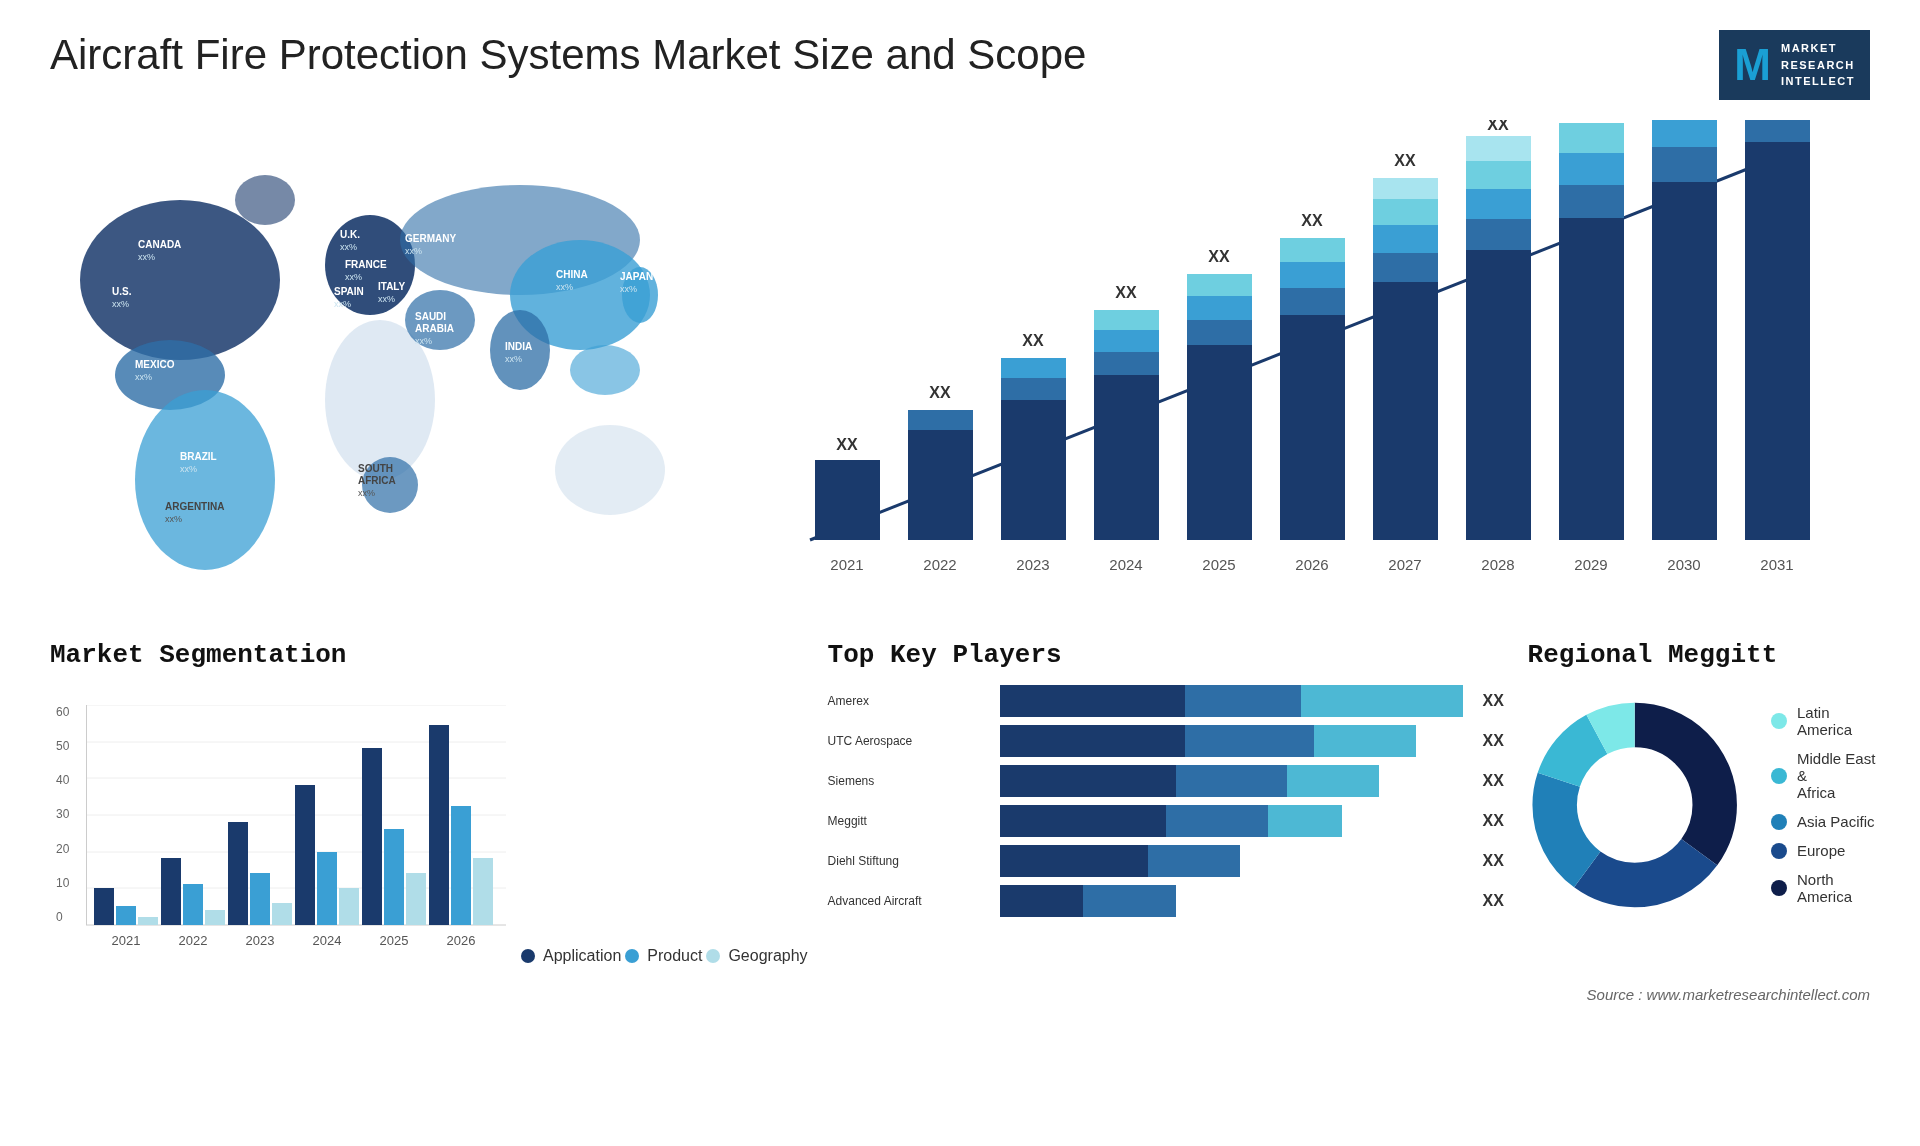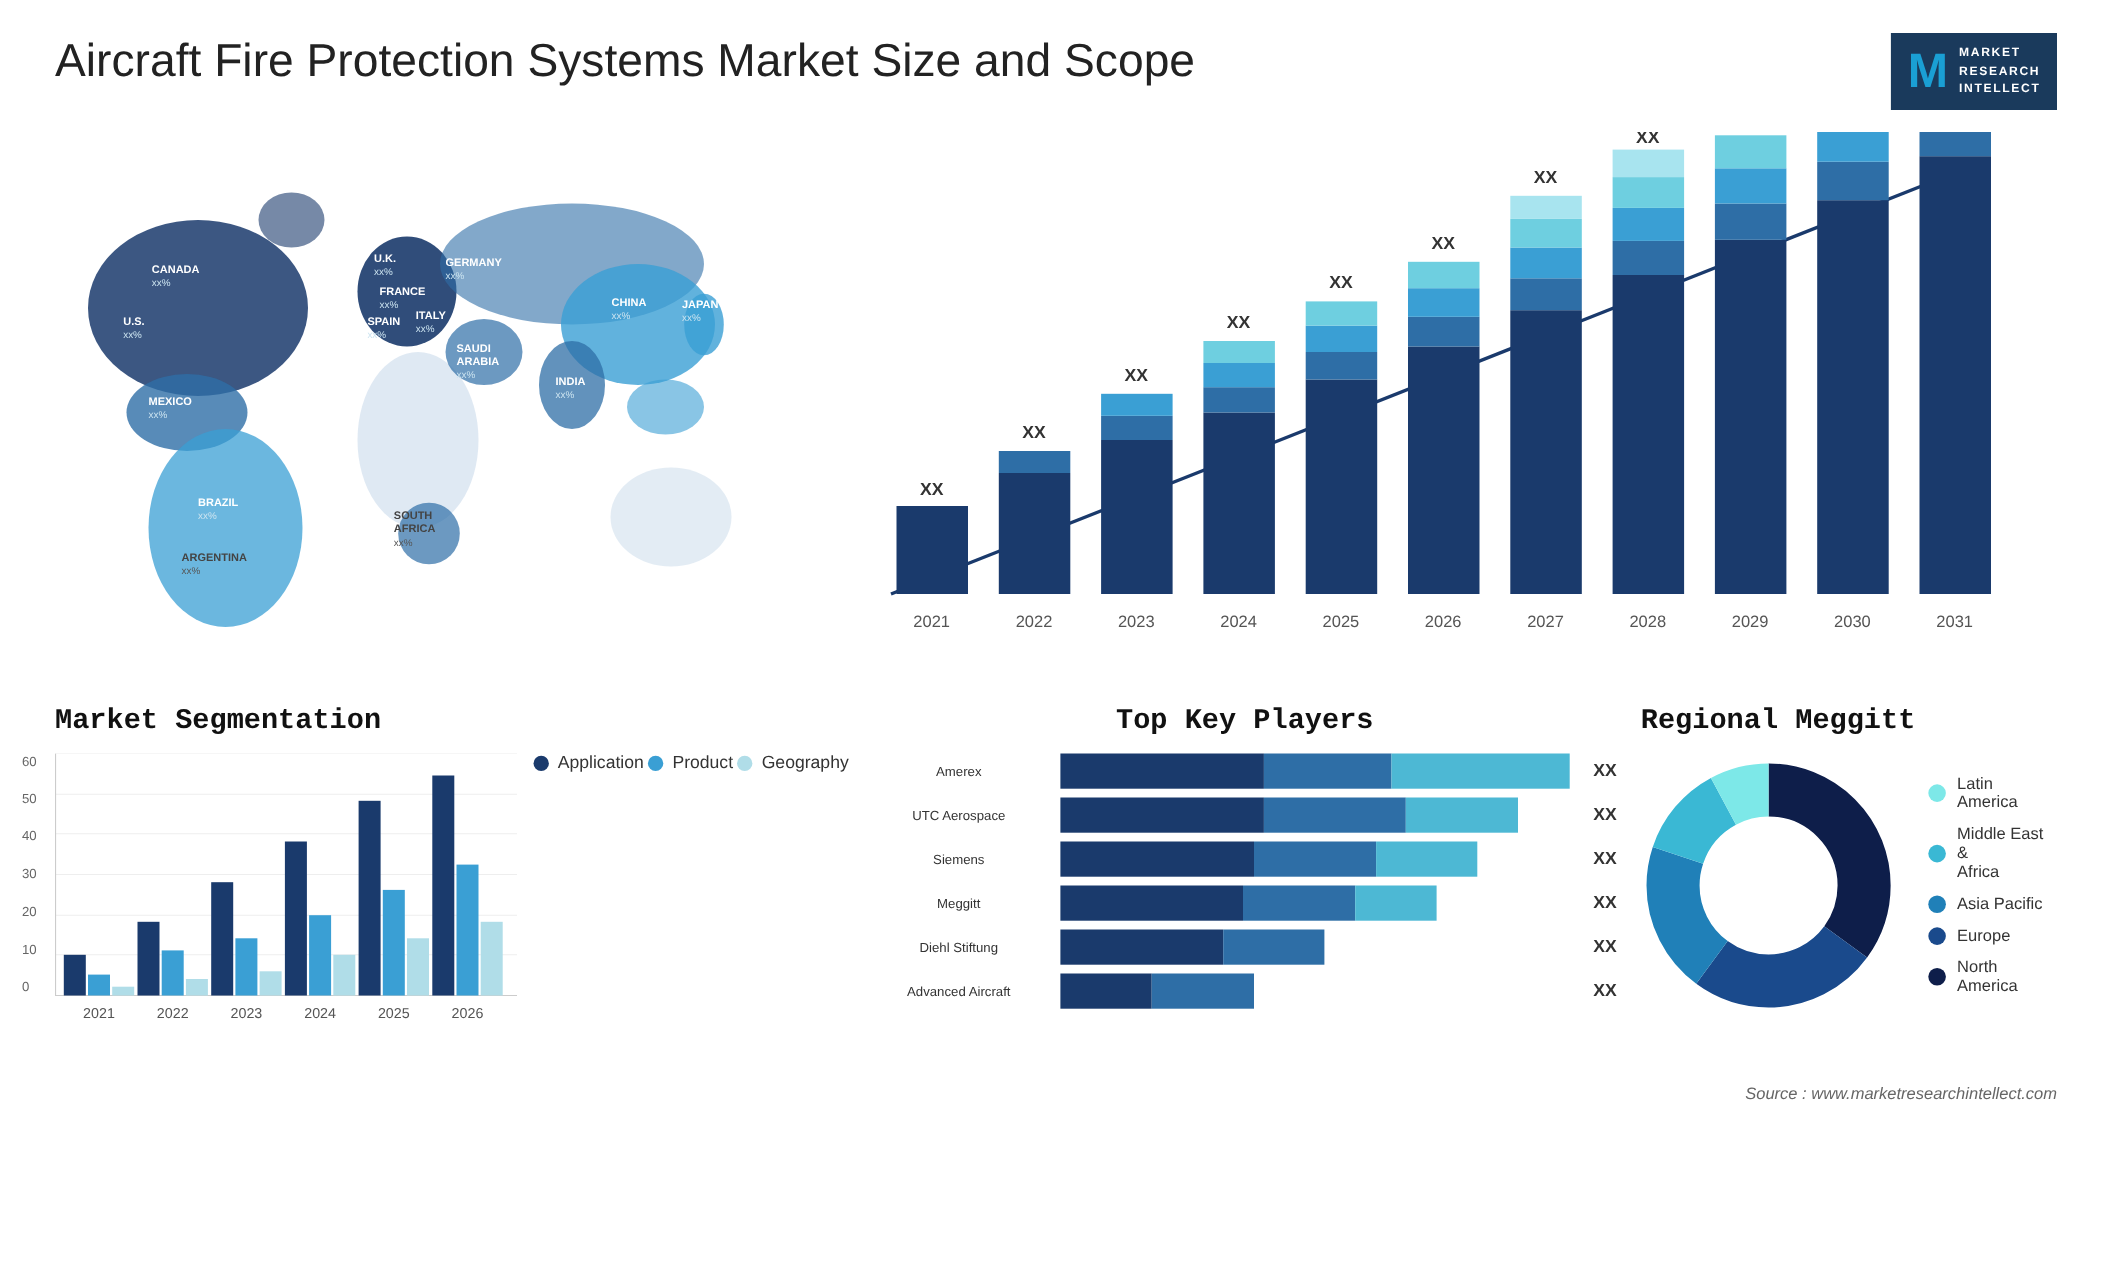--- a/index.html
+++ b/index.html
@@ -351,21 +351,21 @@
         <text x="1027" y="-18" text-anchor="middle" font-size="16" font-weight="bold" fill="#333">XX</text>
         <text x="1027" y="450" text-anchor="middle" font-size="15" fill="#555">2031</text>
       </svg>
     </div>
   </div>
 
   <div style="display: flex; gap: 20px; height: 350px;">
 
     <div style="flex: 0 0 620px;">
       <div class="section-title">Market Segmentation</div>
-      <div style="display: flex; gap: 15px; align-items: flex-start; height: 280px;">
+      <div style="display: flex; gap: 15px; align-items: flex-end; height: 280px; margin-left: 36px;">
 
         <div style="position: relative; flex: 1; height: 260px;">
           
           <div style="position: absolute; left: -30px; top: 0; height: 220px; display: flex; flex-direction: column; justify-content: space-between; font-size: 12px; color: #666;">
             <span>60</span>
             <span>50</span>
             <span>40</span>
             <span>30</span>
             <span>20</span>
             <span>10</span>
@@ -425,21 +425,21 @@
             <span>Product</span>
           </div>
           <div class="legend-item">
             <div class="legend-dot" style="background:#b0dde8;"></div>
             <span>Geography</span>
           </div>
         </div>
       </div>
     </div>
 
-    <div style="flex: 0 0 680px; text-align: center;">
+    <div style="flex: 0 0 680px;">
       <div class="section-title">Top Key Players</div>
       <div class="players-list">
 
         <div class="player-row">
           <span class="player-name">Amerex</span>
           <div class="player-bar-wrap">
             <div class="player-bar-seg1" style="width:40%;"></div>
             <div class="player-bar-seg2" style="width:25%;"></div>
             <div class="player-bar-seg3" style="width:35%;"></div>
           </div>

